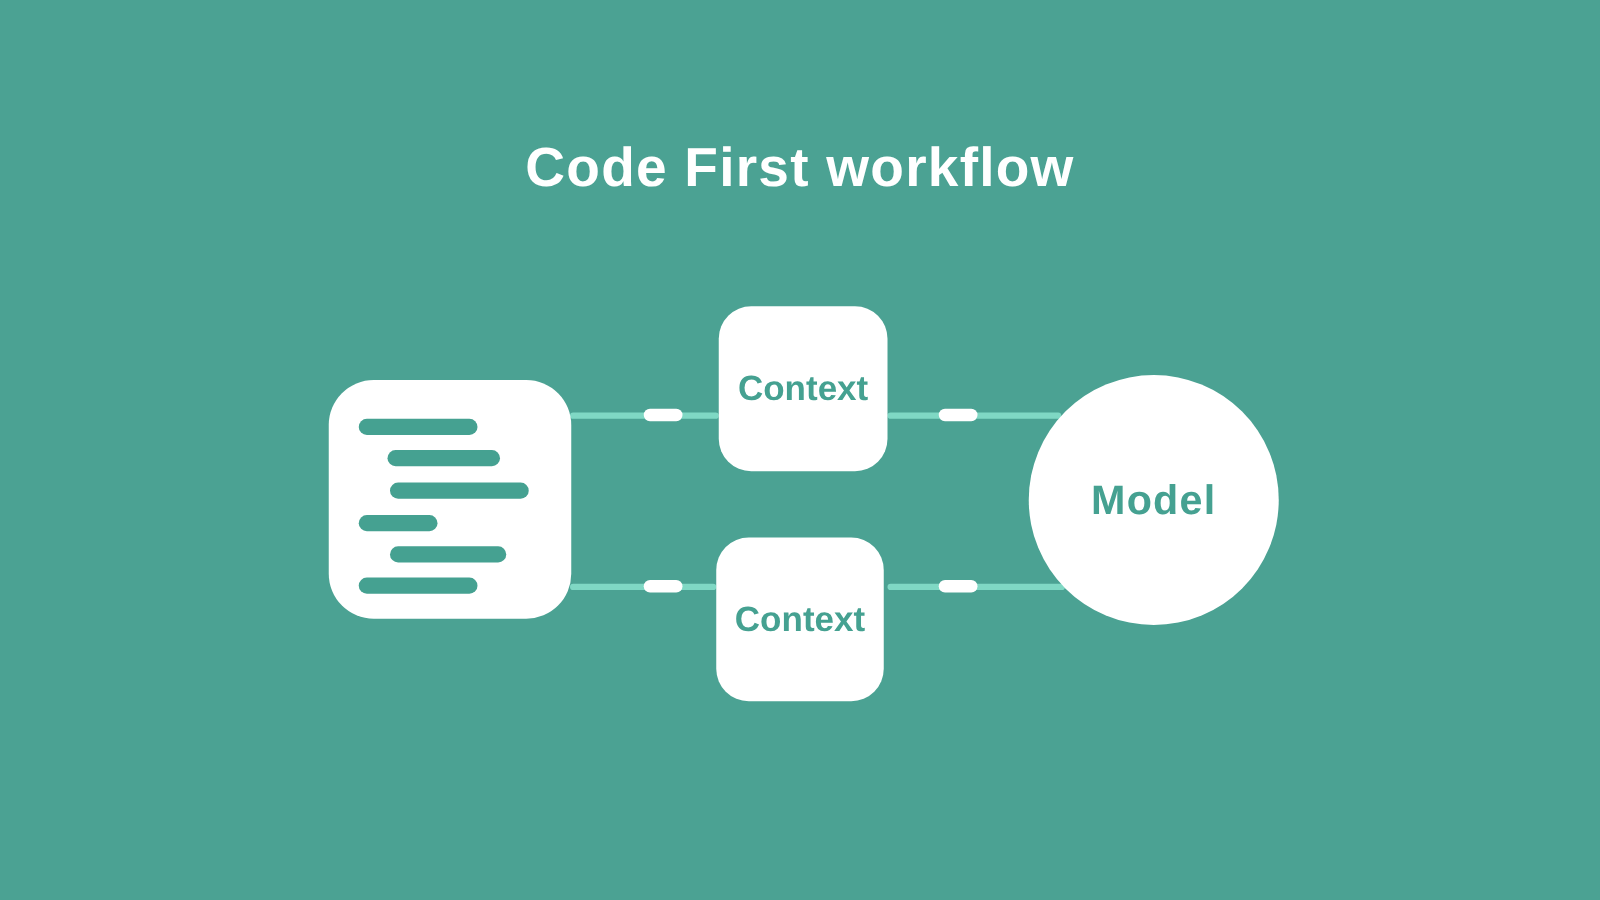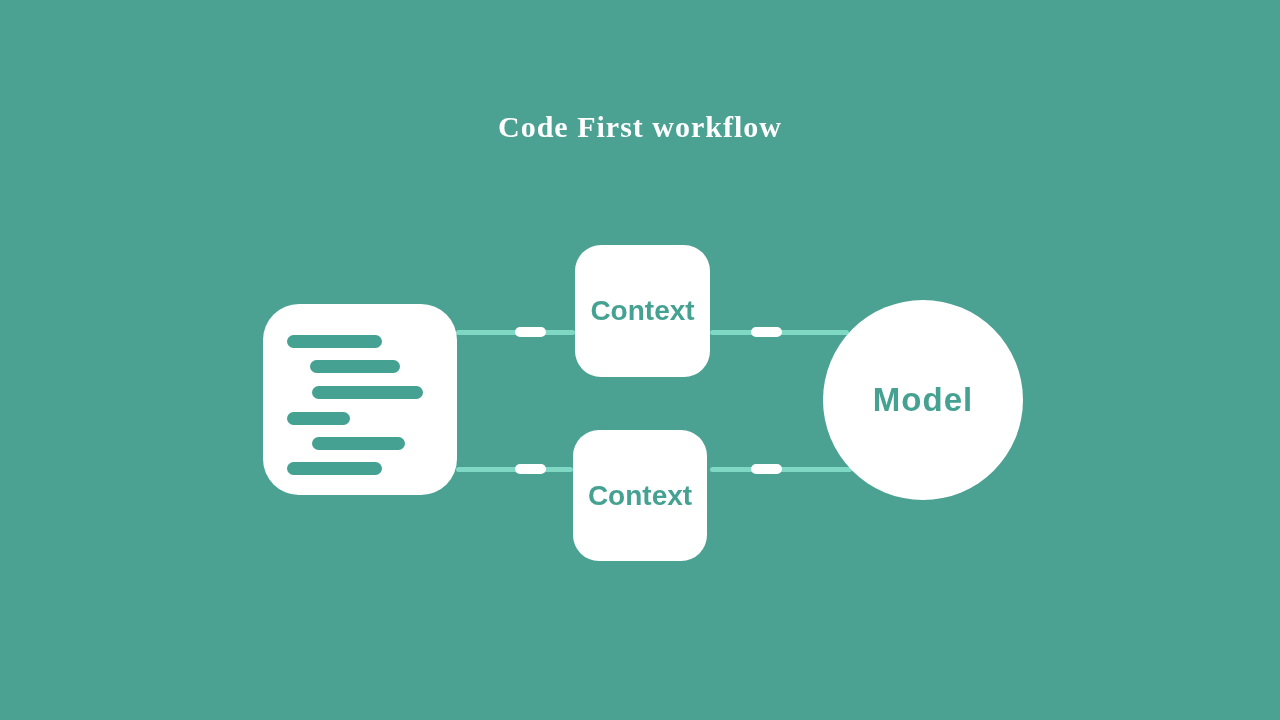--- a/index.html
+++ b/index.html
@@ -16,24 +16,23 @@
     font-family: "Liberation Sans", sans-serif;
   }
   .title {
     position: absolute;
     left: 0;
     top: 110px;
     width: 1280px;
     margin: 0;
     text-align: center;
     color: var(--white, #ffffff);
-    font-size: 30px;
+    font-size: 44px;
     font-weight: 700;
     letter-spacing: 1px;
-    font-family: Liberation Serif, serif;
   }
   
   .connector {
     position: absolute;
     height: 5px;
     border-radius: 3px;
     background: var(--connector, #7FD8C4);
   }
   .conn-top-a { left: 456px; top: 330px; width: 119px; }
   .conn-top-b { left: 710px; top: 330px; width: 139px; }

